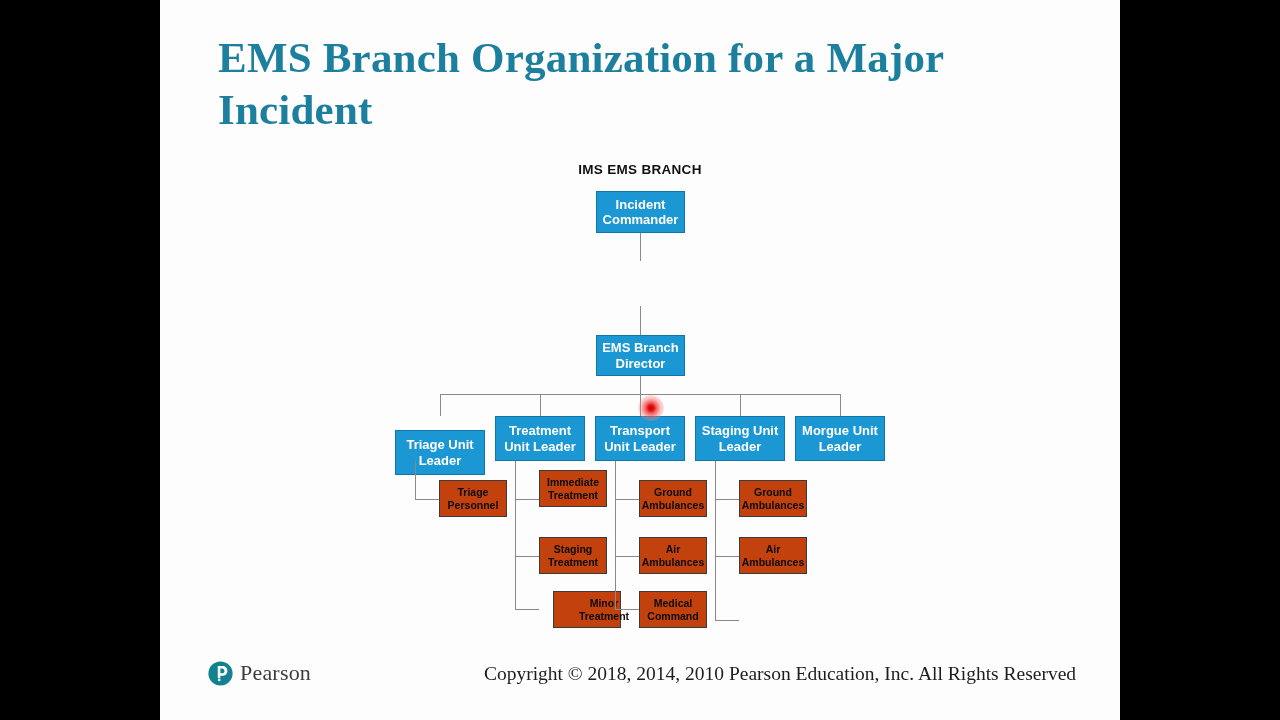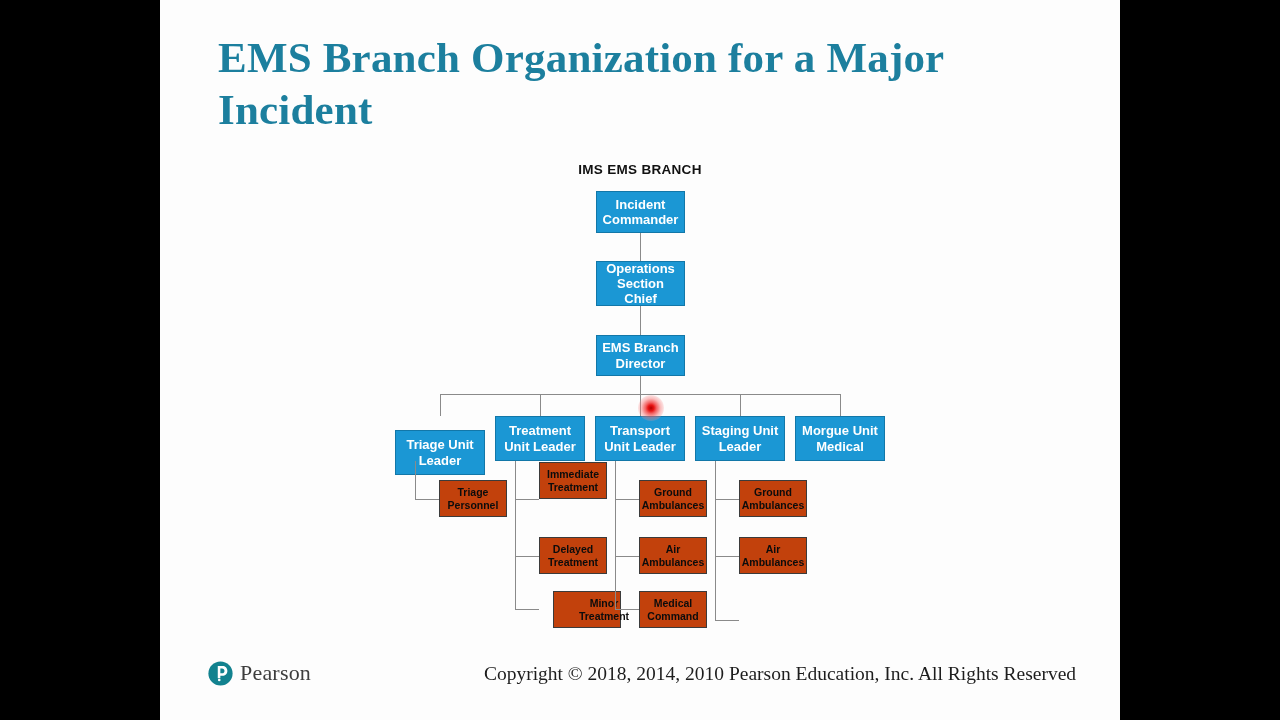--- a/index.html
+++ b/index.html
@@ -188,23 +188,20 @@
       <div class="conn v" style="left:280px; top:244px; height:22px;"></div>
       <div class="conn v" style="left:380px; top:244px; height:22px;"></div>
       <div class="conn v" style="left:480px; top:244px; height:22px;"></div>
       <div class="conn v" style="left:580px; top:244px; height:22px;"></div>
       <div class="conn v" style="left:680px; top:244px; height:22px;"></div>
 
       <div class="node blue" style="left:436px; top:41px; width:89px; height:42px;">
         <span>Incident Commander</span>
       </div>
 
-      <div class="node blue" style="left:436px; top:111px; width:89px; height:45px;">
-        <span>Operations Section Chief</span>
-      </div>
 
       <div class="node blue" style="left:436px; top:185px; width:89px; height:41px;">
         <span>EMS Branch Director</span>
       </div>
 
       <div class="node blue" style="left:235px; top:280px; width:90px; height:45px;">
         <span>Triage Unit Leader</span>
       </div>
 
       <div class="node blue" style="left:435px; top:266px; width:90px; height:45px;">
@@ -213,38 +210,38 @@
 
       <div class="node blue" style="left:335px; top:266px; width:90px; height:45px;">
         <span>Treatment Unit Leader</span>
       </div>
 
       <div class="node blue" style="left:535px; top:266px; width:90px; height:45px;">
         <span>Staging Unit Leader</span>
       </div>
 
       <div class="node blue" style="left:635px; top:266px; width:90px; height:45px;">
-        <span>Morgue Unit Medical</span>
+        <span>Morgue Unit Leader</span>
       </div>
 
       <div class="conn v" style="left:255px; top:311px; height:38px;"></div>
       <div class="conn h" style="left:255px; top:349px; width:24px;"></div>
       <div class="node white" style="left:279px; top:330px; width:68px; height:37px;">
         <span>Triage Personnel</span>
       </div>
 
       <div class="conn v" style="left:355px; top:311px; height:148px;"></div>
       <div class="conn h" style="left:355px; top:349px; width:24px;"></div>
       <div class="conn h" style="left:355px; top:406px; width:24px;"></div>
       <div class="conn h" style="left:355px; top:459px; width:24px;"></div>
-      <div class="node white" style="left:379px; top:312px; width:68px; height:37px;">
+      <div class="node white" style="left:379px; top:320px; width:68px; height:37px;">
         <span>Immediate Treatment</span>
       </div>
       <div class="node white" style="left:379px; top:387px; width:68px; height:37px;">
-        <span>Delayed Treatment</span>
+        <span>Staging Treatment</span>
       </div>
       <div class="node white" style="left:393px; top:441px; width:68px; height:37px;padding-left:34px;">
         <span>Minor Treatment</span>
       </div>
 
       <div class="conn v" style="left:455px; top:311px; height:148px;"></div>
       <div class="conn h" style="left:455px; top:349px; width:24px;"></div>
       <div class="conn h" style="left:455px; top:406px; width:24px;"></div>
       <div class="conn h" style="left:455px; top:459px; width:24px;"></div>
       <div class="node white" style="left:479px; top:330px; width:68px; height:37px;">

